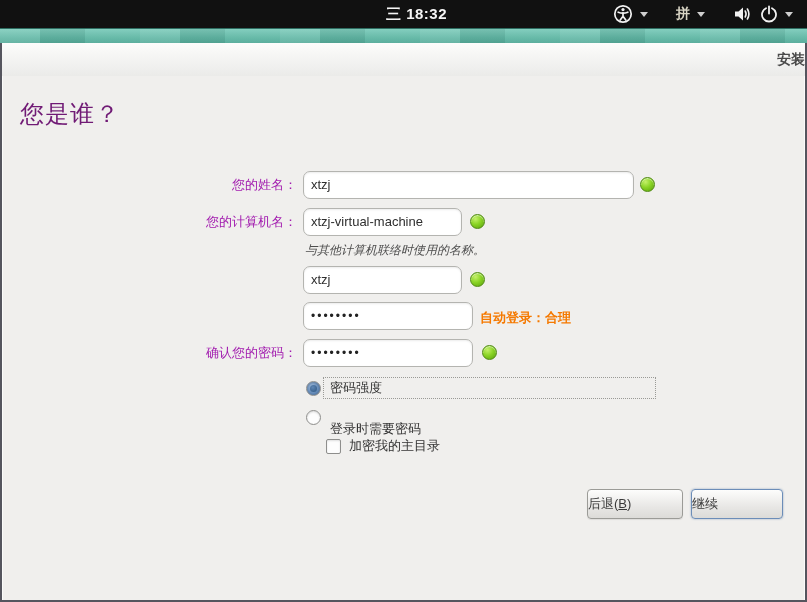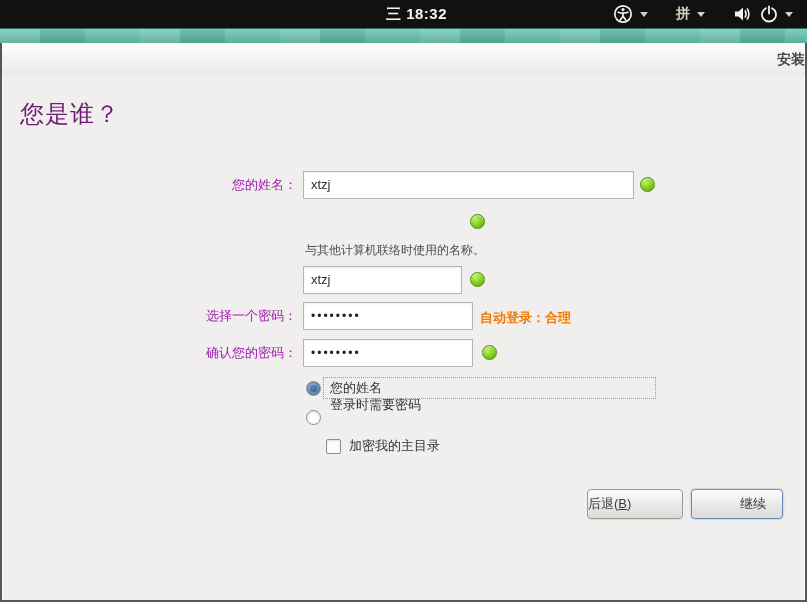--- a/index.html
+++ b/index.html
@@ -29,21 +29,21 @@
     background:#f0efed; border-left:2px solid #55555e; border-right:2px solid #55555e; border-bottom:2px solid #55555e;
     box-shadow:inset 1px 0 0 #fbfbfa, inset -1px 0 0 #fbfbfa; }
   .titlebar { position:absolute; left:0; top:0; width:100%; height:33px;
     background:linear-gradient(#fcfcfb, #ebebe9); display:flex; align-items:center; justify-content:flex-end; }
   .titlebar-text { font-size:14px; font-weight:bold; color:#4a4a4a; }
 
   .heading { position:absolute; left:18px; top:55px; font-size:24px; color:#701a75; letter-spacing:1px; }
 
   
   .flabel { position:absolute; width:280px; text-align:right; font-size:13px; color:#a21caf; line-height:28px; }
-  .tinput { position:absolute; height:28px; background:#ffffff; border:1px solid #b4b4b0; border-radius:0;
+  .tinput { position:absolute; height:28px; background:#ffffff; border:1px solid #b4b4b0; border-radius:7px;
     font-size:13px; color:#2e2e2e; padding:0 7px; line-height:26px; box-shadow:inset 0 1px 2px rgba(0,0,0,0.08); overflow:hidden; white-space:nowrap; }
   .pw { letter-spacing:2px; font-size:12px; color:#222; }
   .orb { position:absolute; width:15px; height:15px; border-radius:50%;
     background:radial-gradient(circle at 35% 30%, #c4f06a, #8ad425 45%, #66ae12 85%);
     border:1px solid #4f8a10; box-shadow:inset 0 1px 1px rgba(255,255,255,0.6); }
   .hint { position:absolute; font-size:12px; color:#4d4d4d; }
   .strength { position:absolute; font-size:13px; font-weight:bold; color:#f57900; }
 
   .radio { position:absolute; width:15px; height:15px; border-radius:50%; background:#fdfdfd; border:1px solid #8e8e8c;
     box-shadow:inset 0 1px 2px rgba(0,0,0,0.15); }
@@ -105,42 +105,43 @@
     <div class="titlebar">
       <span class="titlebar-text">安装</span>
     </div>
 
     <div class="heading">您是谁？</div>
 
     <div class="flabel" style="left:15px; top:128px;">您的姓名：</div>
     <div class="tinput" style="left:301px; top:128px; width:331px;">xtzj</div>
     <div class="orb" style="left:638px; top:134px;"></div>
 
+    <div class="flabel" style="left:15px; top:165px;">您的计算机名：</div>
+    <div class="tinput" style="left:301px; top:165px; width:159px;">xtzj-virtual-machine</div>
     <div class="orb" style="left:468px; top:171px;"></div>
-    <div class="hint" style="left:303px; top:199px;">与其他计算机联络时使用的名称。</div>
+    <div class="hint" style="left:303px; top:199px;font-style:italic;">与其他计算机联络时使用的名称。</div>
 
     <div class="tinput" style="left:301px; top:223px; width:159px;">xtzj</div>
     <div class="orb" style="left:468px; top:229px;"></div>
 
-    <div class="flabel" style="left:15px; top:259px;">选择一个密码：</div>
     <div class="tinput pw" style="left:301px; top:259px; width:170px;">••••••••</div>
     <div class="strength" style="left:478px; top:266px;">自动登录：合理</div>
 
     <div class="flabel" style="left:15px; top:296px;">确认您的密码：</div>
     <div class="tinput pw" style="left:301px; top:296px; width:170px;">••••••••</div>
     <div class="orb" style="left:480px; top:302px;"></div>
 
     <div class="focus-rect" style="left:321px; top:334px; width:333px; height:22px;"></div>
     <div class="radio checked" style="left:304px; top:338px;"></div>
-    <div class="optlabel" style="left:328px; top:336px;">您的姓名</div>
+    <div class="optlabel" style="left:328px; top:336px;">密码强度</div>
 
     <div class="radio" style="left:304px; top:367px;"></div>
-    <div class="optlabel" style="left:328px; top:353px;">登录时需要密码</div>
+    <div class="optlabel" style="left:328px; top:377px;">登录时需要密码</div>
 
     <div class="checkbox" style="left:324px; top:396px;"></div>
     <div class="optlabel" style="left:347px; top:394px;">加密我的主目录</div>
 
     <div class="btn" style="left:585px; top:446px; width:96px;"><span>后退(</span><u>B</u><span>)</span></div>
-    <div class="btn focused" style="left:689px; top:446px; width:92px;padding-left:48px;">继续</div>
+    <div class="btn focused" style="left:689px; top:446px; width:92px;">继续</div>
 
   </div>
 
 </div>
 
 </body></html>

